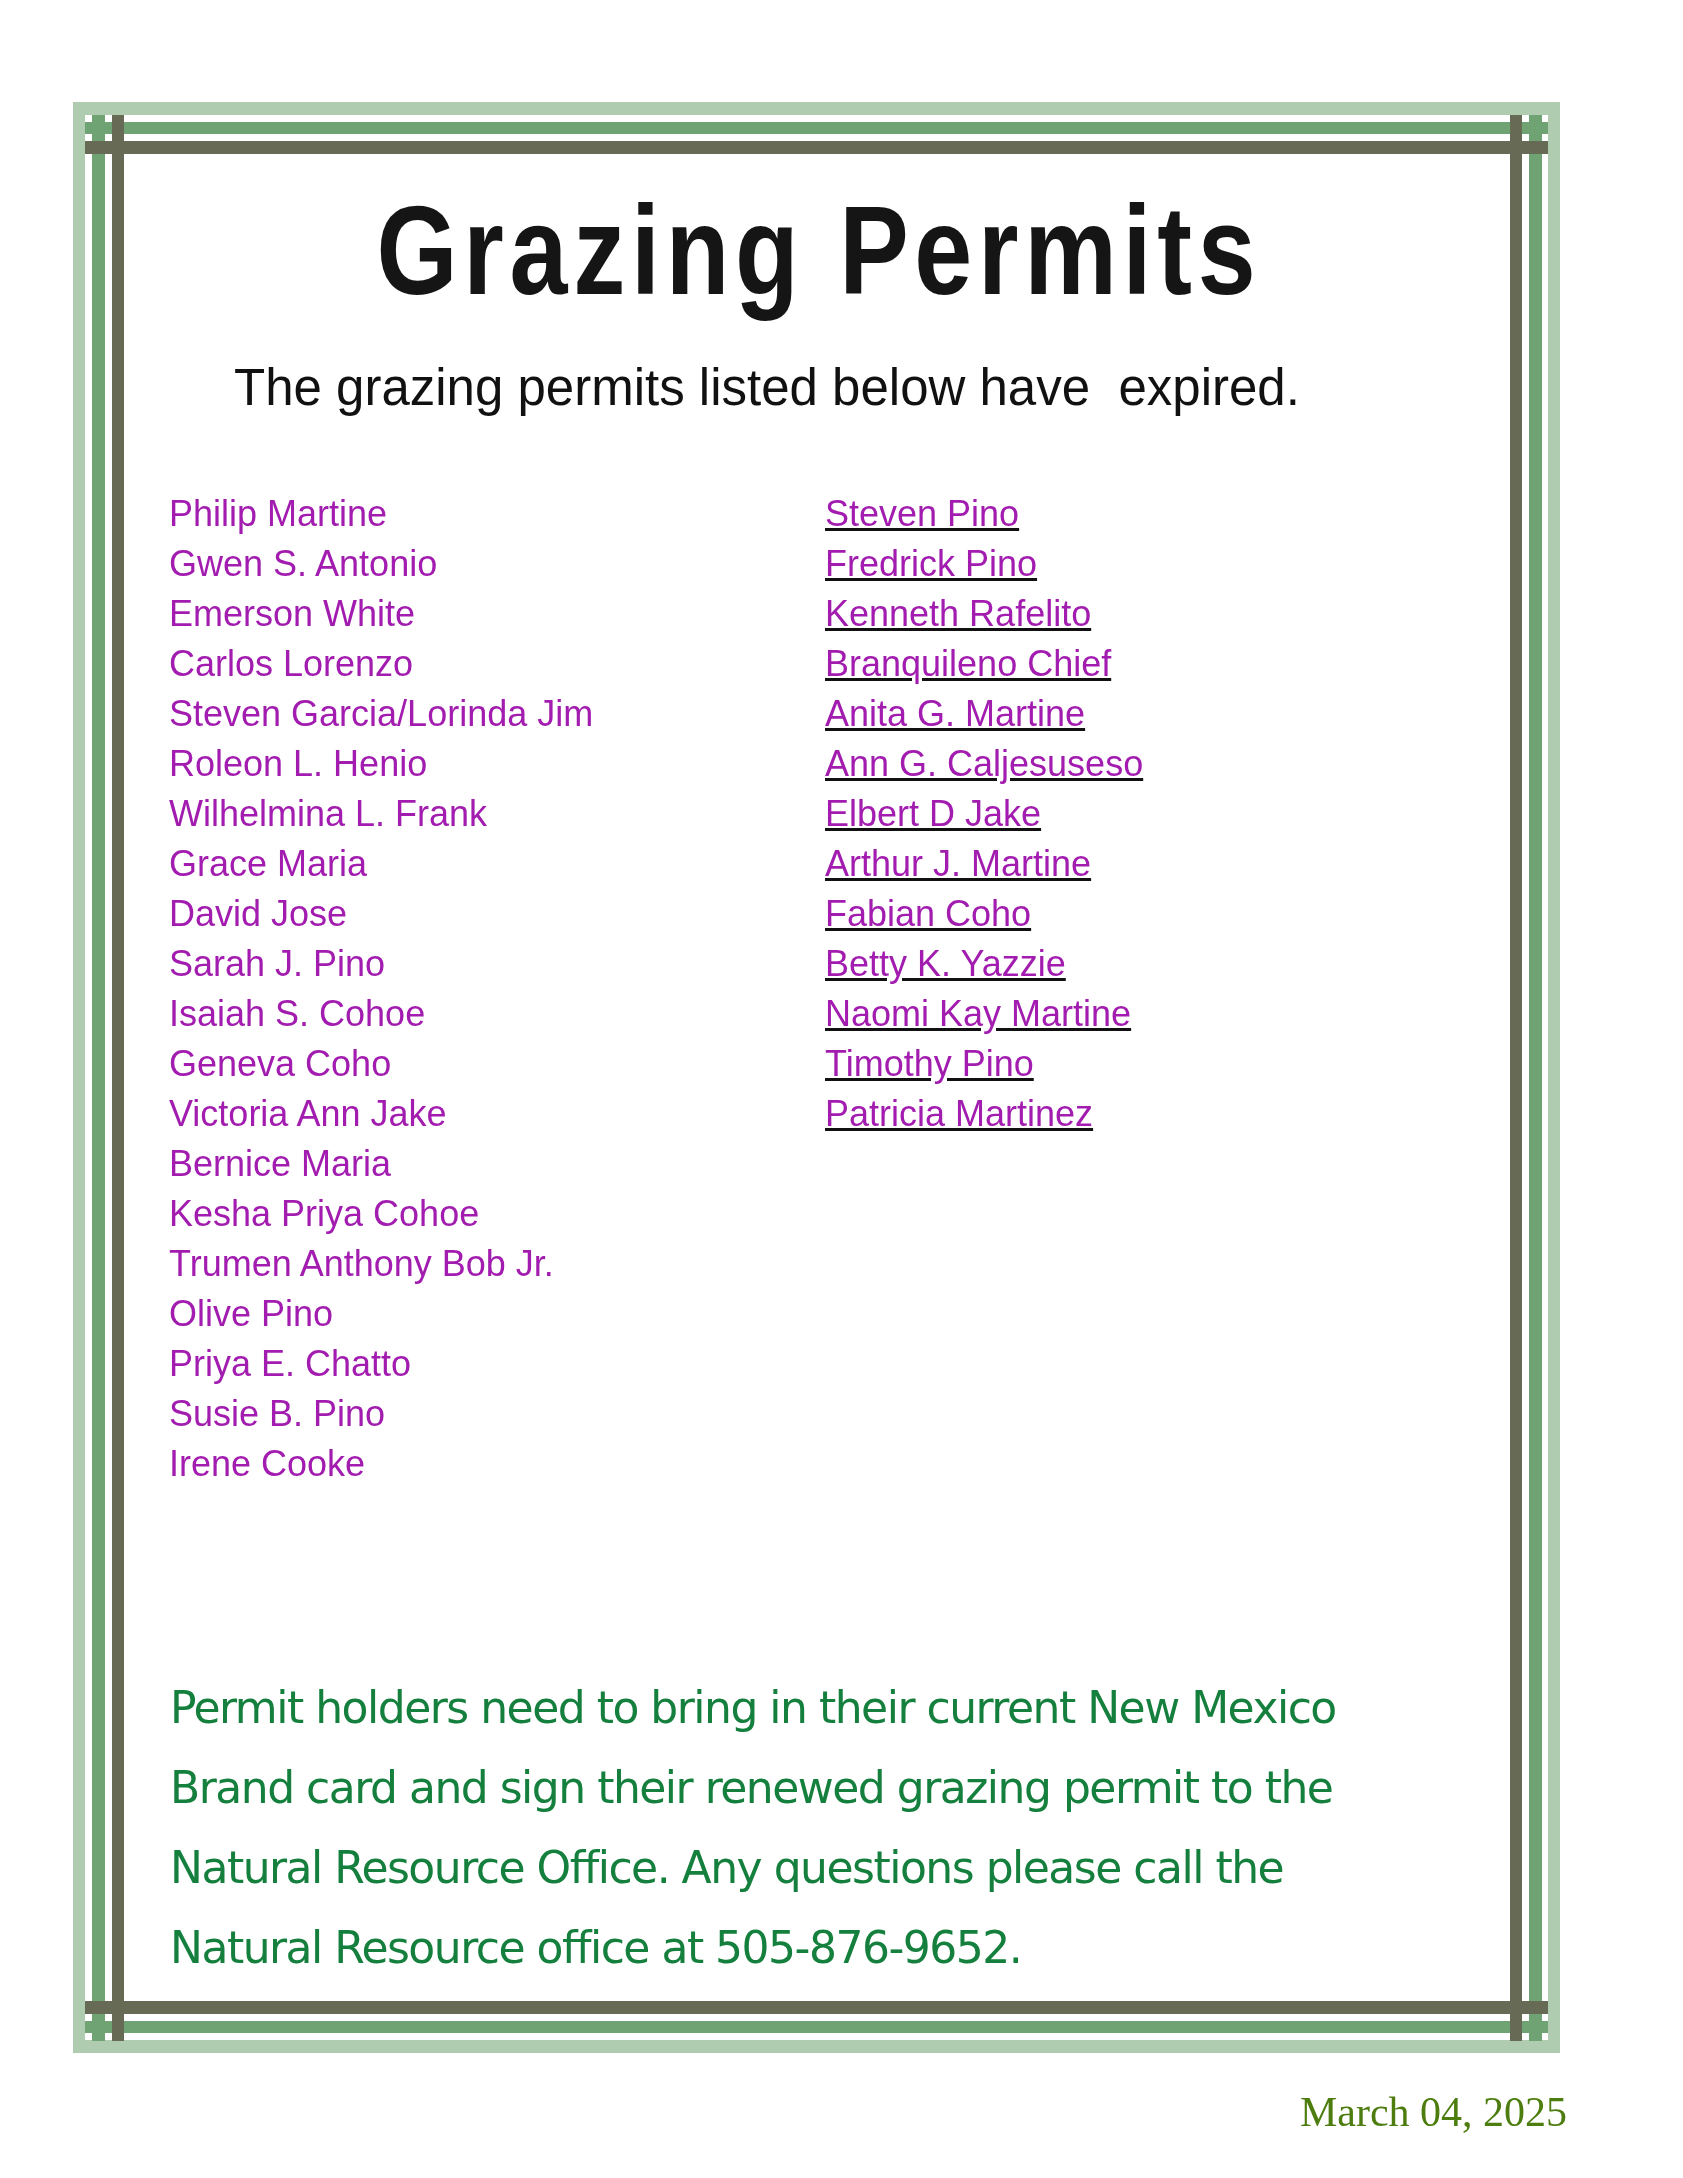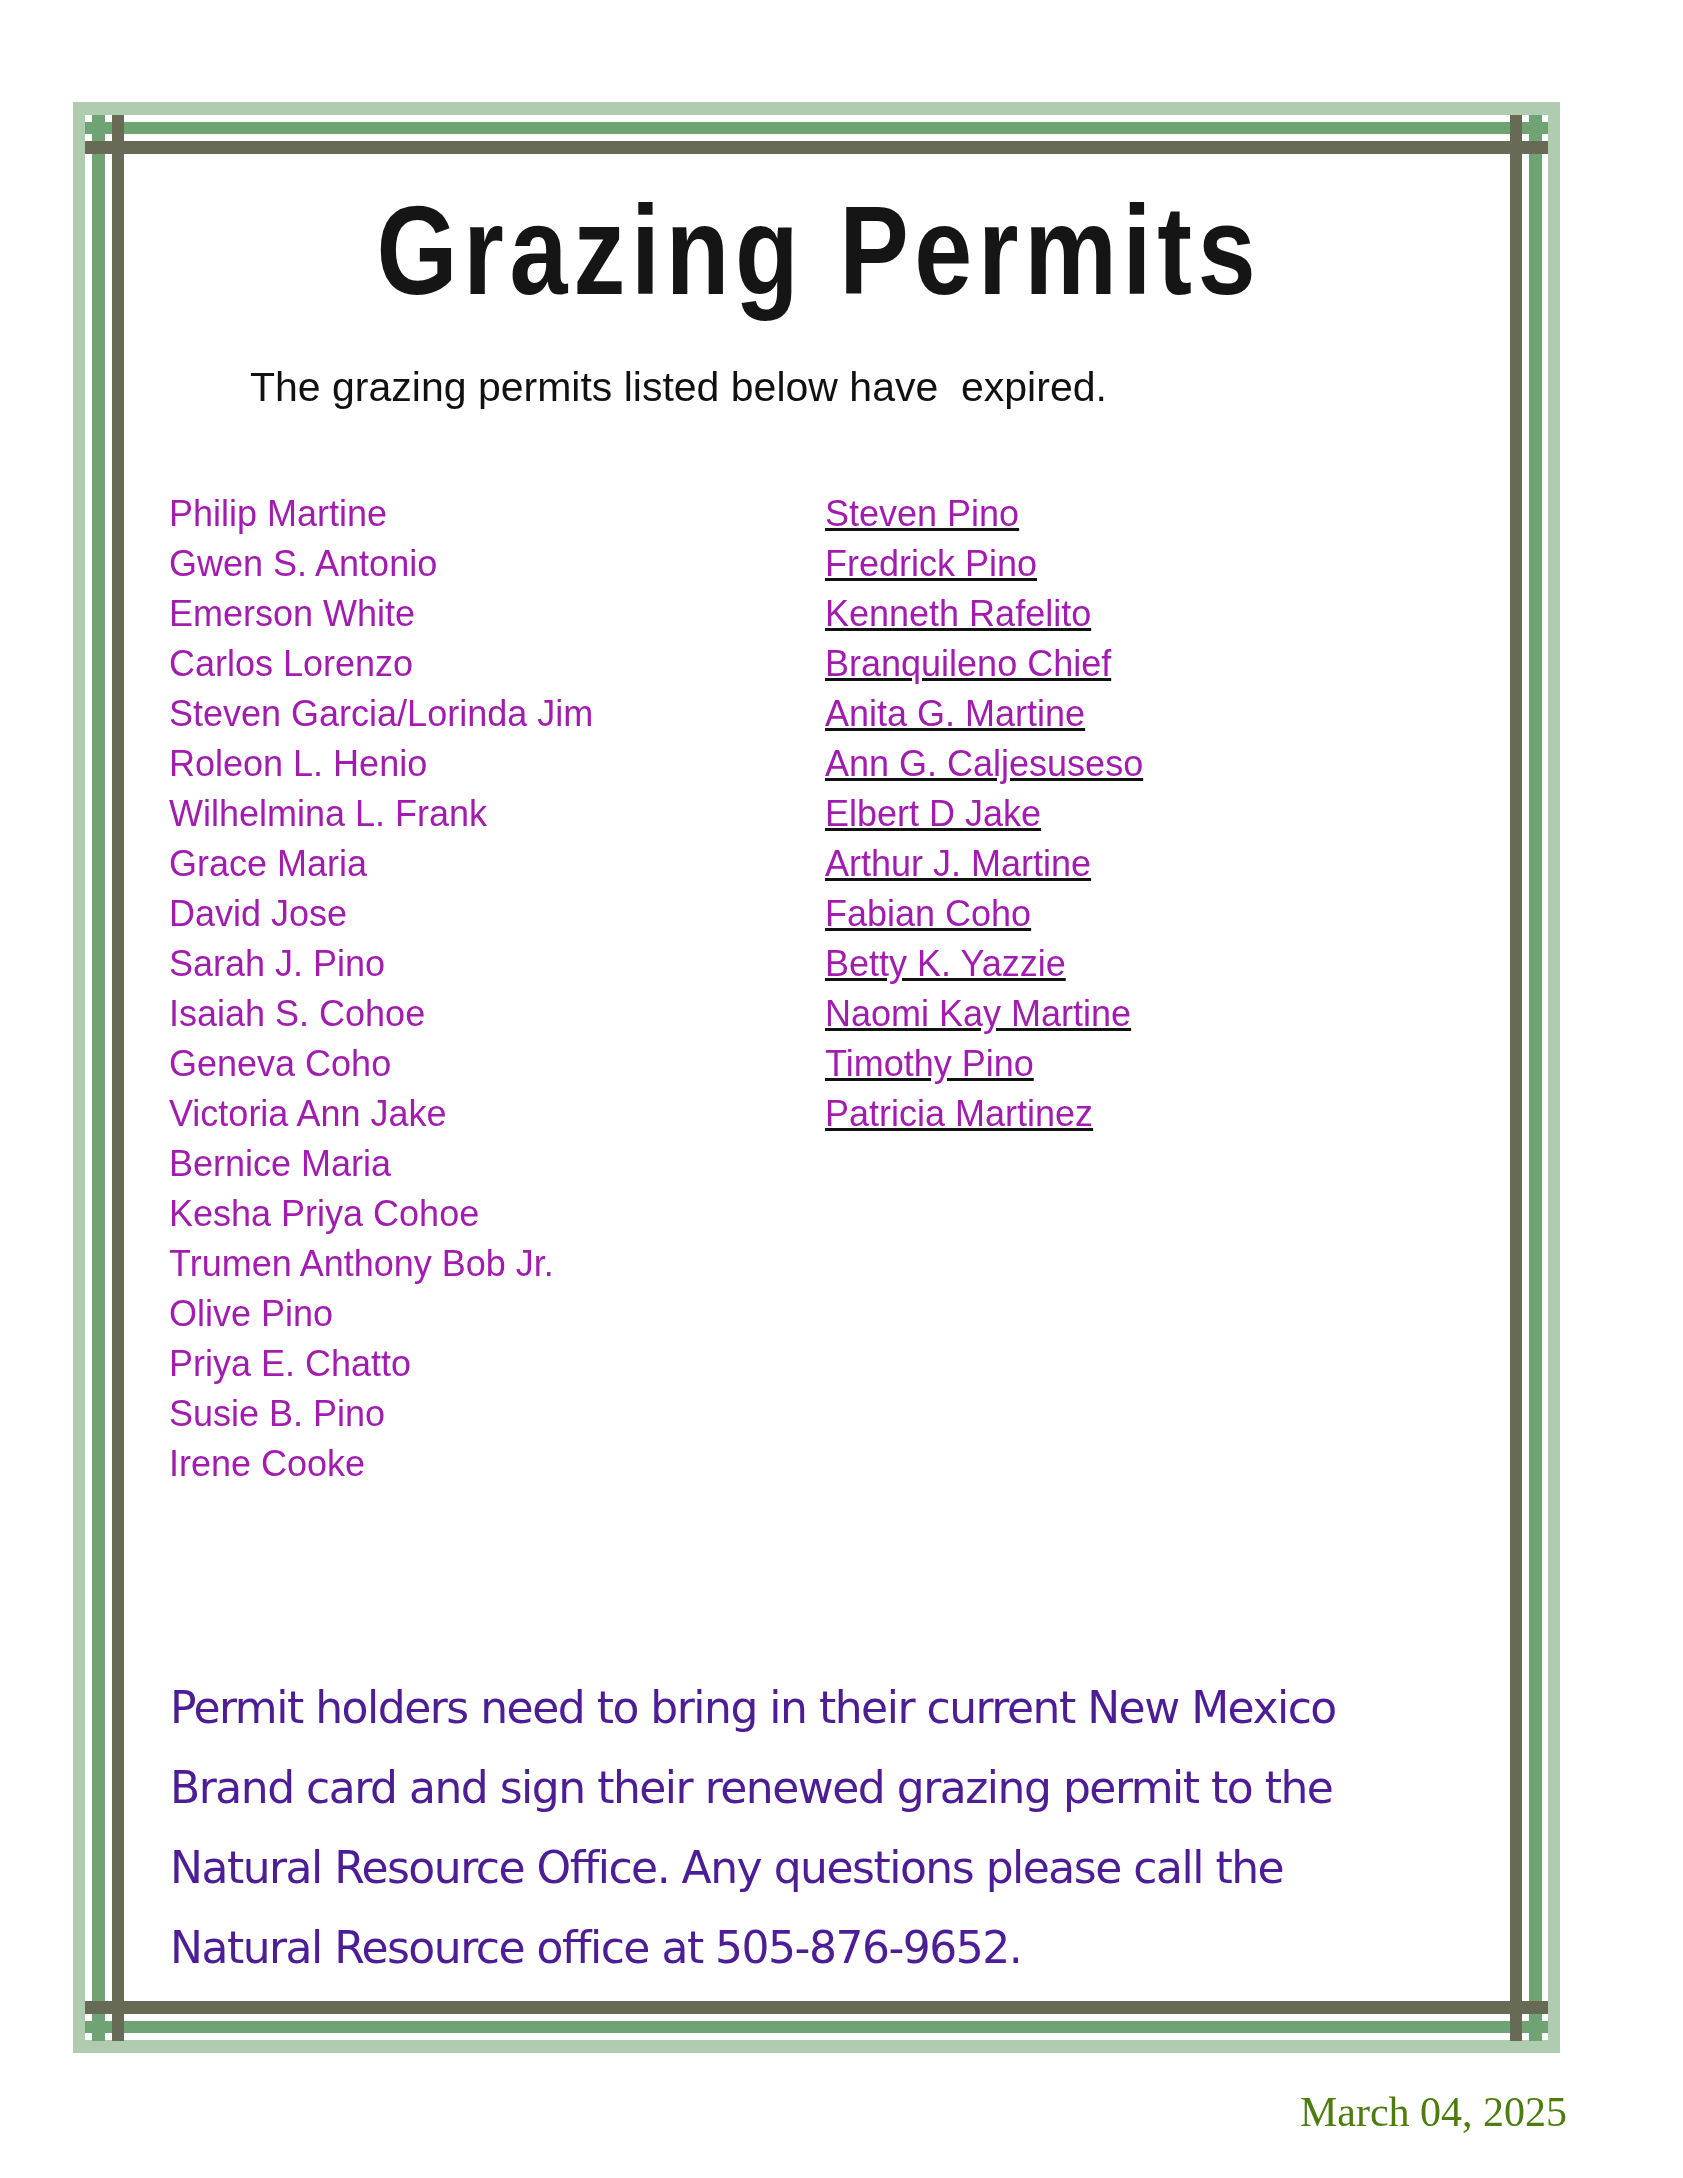--- a/index.html
+++ b/index.html
@@ -46,23 +46,23 @@
       font-weight: bold;
       font-size: 127px;
       line-height: 149px;
       letter-spacing: 7px;
       transform: scaleX(0.82);
       transform-origin: 828px 0;
       color: #151515;
     }
     .subtitle {
       position: absolute;
-      left: 250px;
+      left: 234px;
       top: 358px;
-      font-size: 41px;
+      font-size: 51px;
       line-height: 59px;
       white-space: pre;
       color: #111111;
     }
     .names {
       position: absolute;
       top: 489px;
       margin: 0;
       padding: 0;
       list-style: none;
@@ -77,21 +77,21 @@
       color: #a21caf;
     }
     .notice {
       position: absolute;
       left: 170px;
       top: 1668px;
       width: 1337px;
       font-family: "DejaVu Sans", sans-serif;
       font-size: 44px;
       line-height: 80px;
-      color: #4c1d95;
+      color: #15803d;
       letter-spacing: -1.5px;
     }
     .notice div {
       white-space: nowrap;
     }
     .date {
       position: absolute;
       left: 1300px;
       top: 2087px;
       font-family: "Liberation Serif", serif;

